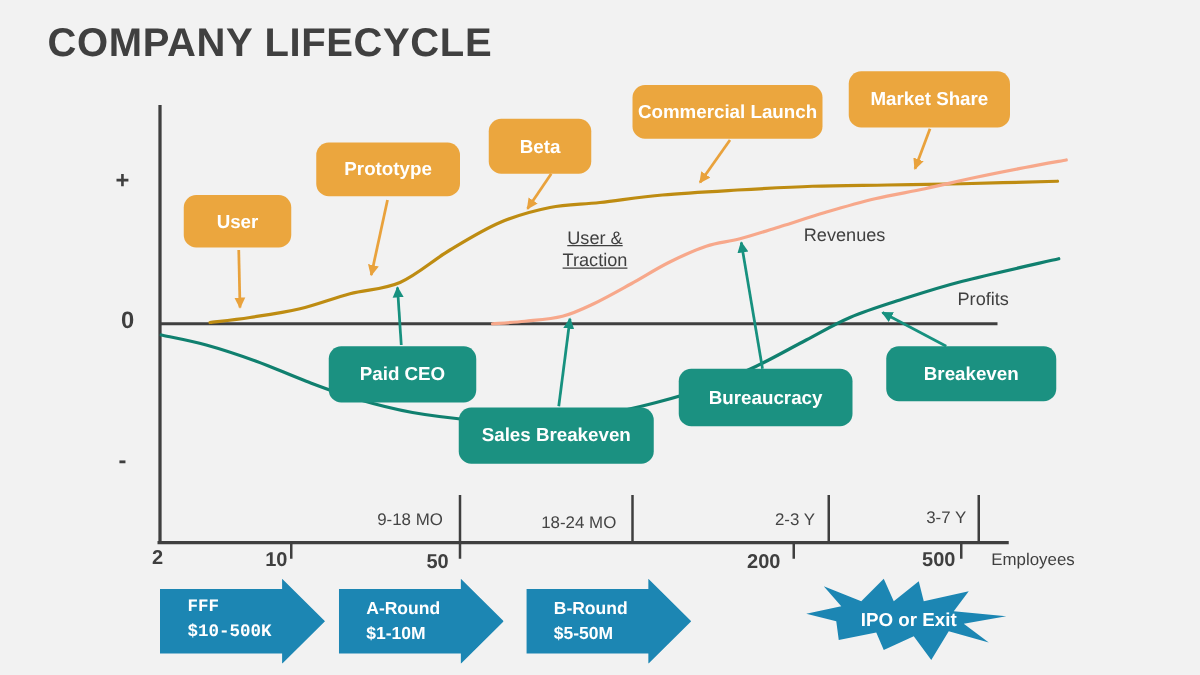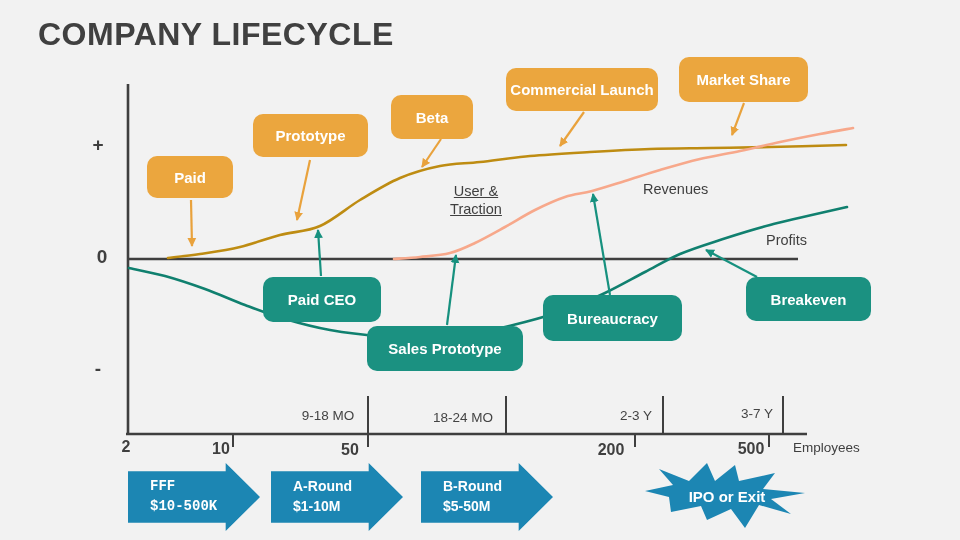--- a/index.html
+++ b/index.html
@@ -87,30 +87,30 @@
   <div class="abs time" style="left:636px;top:408px;">2-3 Y</div>
   <div class="abs time" style="left:757px;top:406px;">3-7 Y</div>
 
   <div class="abs curve-label-2line" style="left:476px;top:182px;text-decoration:underline;">
     <div>User &amp;</div>
     <div>Traction</div>
   </div>
   <div class="abs plainlabel" style="left:643px;top:181px;">Revenues</div>
   <div class="abs plainlabel" style="left:766px;top:232px;">Profits</div>
 
-  <div class="abs callout orange" style="left:147px;top:156px;width:86px;height:42px;">Paid</div>
+  <div class="abs callout orange" style="left:147px;top:156px;width:86px;height:42px;">User</div>
   <div class="abs callout orange" style="left:253px;top:114px;width:115px;height:43px;">Prototype</div>
   <div class="abs callout orange" style="left:391px;top:95px;width:82px;height:44px;">Beta</div>
   <div class="abs callout orange" style="left:506px;top:68px;width:152px;height:43px;">Commercial Launch</div>
   <div class="abs callout orange" style="left:679px;top:57px;width:129px;height:45px;">Market Share</div>
 
   <div class="abs callout teal" style="left:263px;top:277px;width:118px;height:45px;">Paid CEO</div>
-  <div class="abs callout teal" style="left:367px;top:326px;width:156px;height:45px;">Sales Prototype</div>
+  <div class="abs callout teal" style="left:367px;top:326px;width:156px;height:45px;">Sales Breakeven</div>
   <div class="abs callout teal" style="left:543px;top:295px;width:139px;height:46px;">Bureaucracy</div>
-  <div class="abs callout teal" style="left:709px;top:277px;width:125px;height:44px;margin-left:37px;">Breakeven</div>
+  <div class="abs callout teal" style="left:709px;top:277px;width:136px;height:44px;">Breakeven</div>
 
   <div class="abs block-arrow" style="left:128px;top:463px;width:132px;height:68px;font-family:Liberation Mono, monospace;">
     <div class="txt">
       <div>FFF</div>
       <div>$10-500K</div>
     </div>
   </div>
   <div class="abs block-arrow" style="left:271px;top:463px;width:132px;height:68px;">
     <div class="txt">
       <div>A-Round</div>

